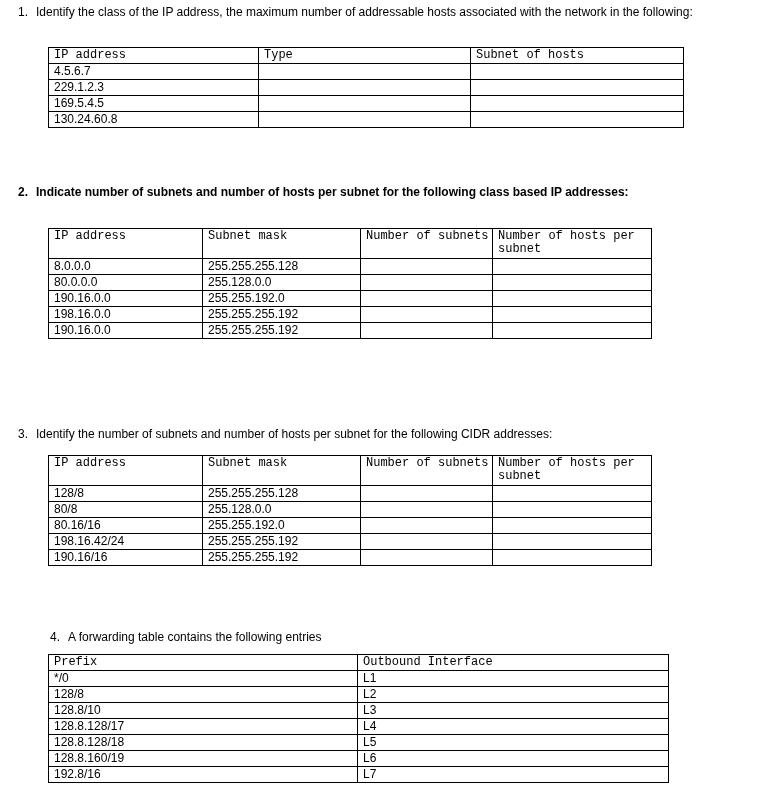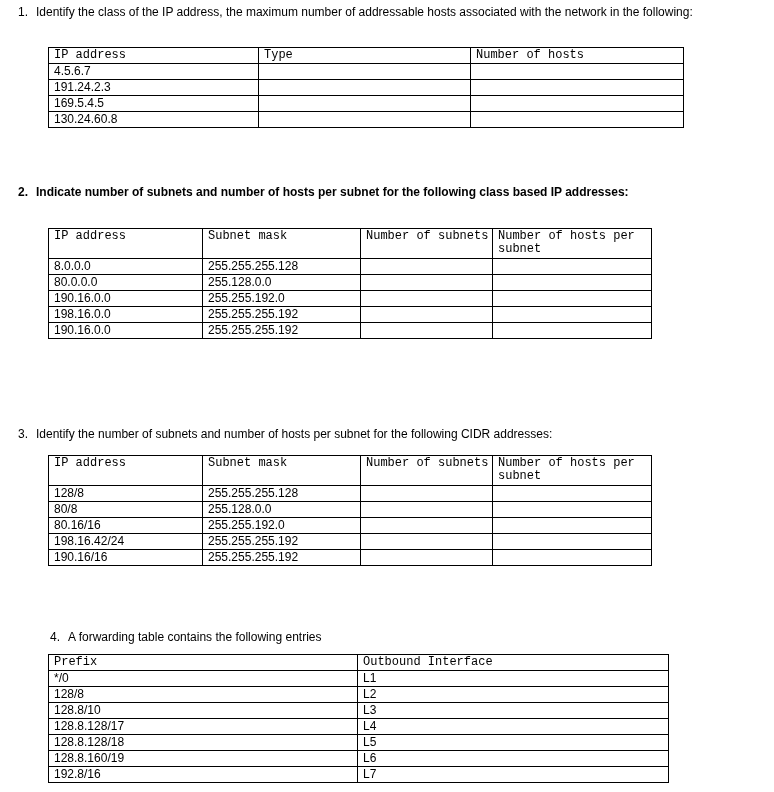--- a/index.html
+++ b/index.html
@@ -72,31 +72,31 @@
   <table class="doc-table" id="t1">
     <colgroup>
       <col style="width:210px">
         <col style="width:212px">
         <col style="width:213px">
     </colgroup>
   <thead>
         <tr>
           <th>IP address</th>
           <th>Type</th>
-          <th>Number of hosts</th>
+          <th>Subnet of hosts</th>
         </tr>
       </thead>
       <tbody>
         <tr>
           <td>4.5.6.7</td>
           <td></td>
           <td></td>
         </tr>
         <tr>
-          <td>191.24.2.3</td>
+          <td>229.1.2.3</td>
           <td></td>
           <td></td>
         </tr>
         <tr>
           <td>169.5.4.5</td>
           <td></td>
           <td></td>
         </tr>
         <tr>
           <td>130.24.60.8</td>

